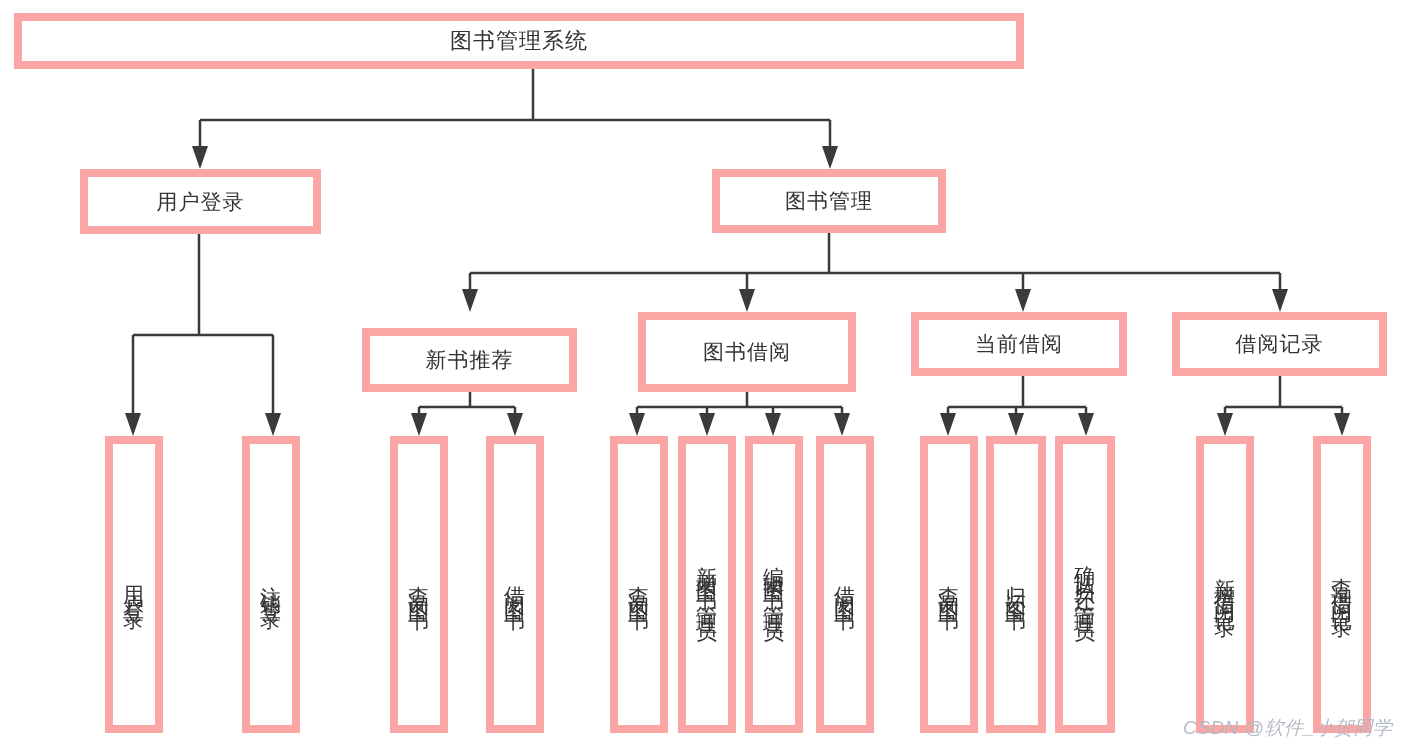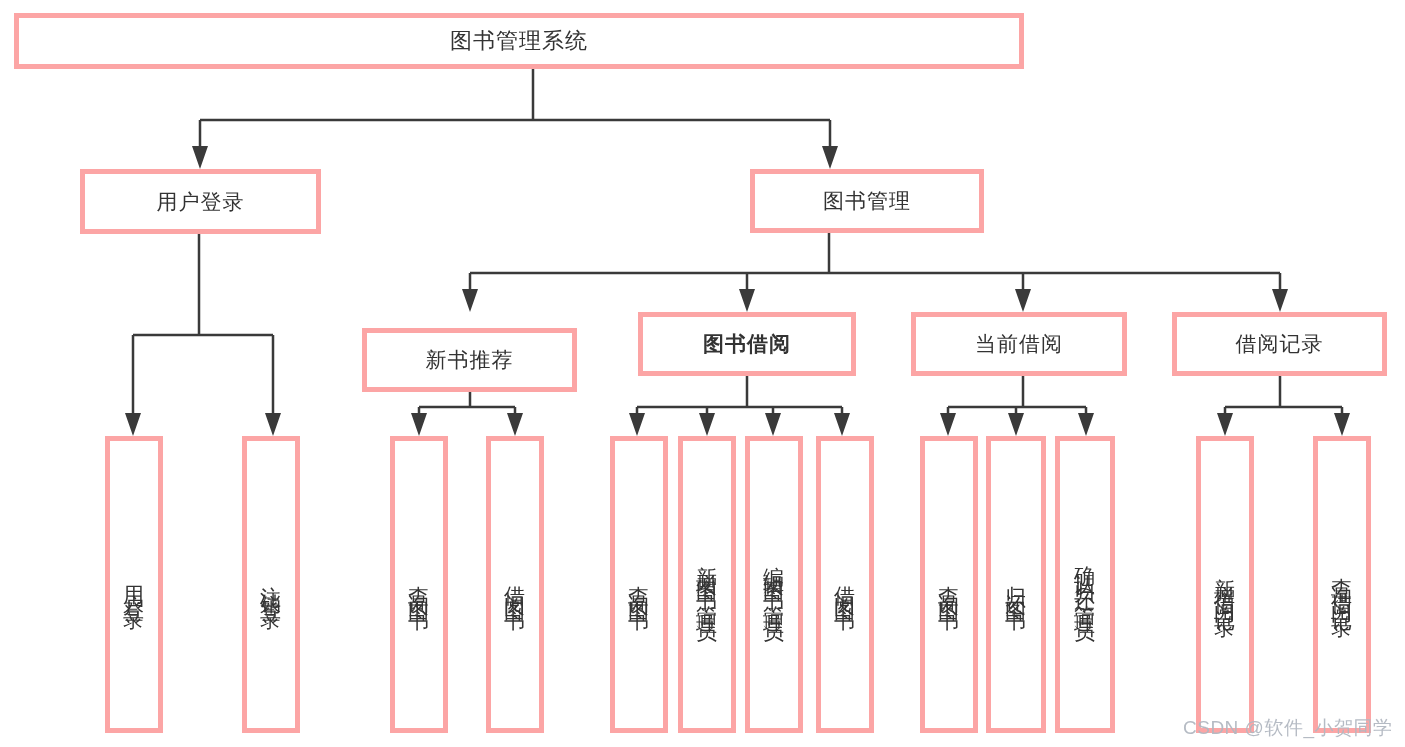--- a/index.html
+++ b/index.html
@@ -20,21 +20,21 @@
     position: absolute;
     left: 0;
     top: 0;
     width: 1405px;
     height: 747px;
     z-index: 1;
   }
   .node {
     position: absolute;
     box-sizing: border-box;
-    border: 5px solid #fca5a5;
+    border: 8px solid #fca5a5;
     background: #ffffff;
     display: flex;
     align-items: center;
     justify-content: center;
     z-index: 2;
   }
   .node.h .label {
     font-size: 21px;
     letter-spacing: 1px;
     white-space: nowrap;
@@ -59,20 +59,21 @@
   #watermark {
     position: absolute;
     left: 1183px;
     top: 715px;
     z-index: 5;
     font-size: 19px;
     letter-spacing: 0.5px;
     color: #b2b8c1;
     opacity: 0.95;
     white-space: nowrap;
+    font-style: italic;
   }
 </style>
 </head>
 <body>
 
 <div id="stage">
 
   <svg id="connectors" viewBox="0 0 1405 747" xmlns="http://www.w3.org/2000/svg">
     <path fill="none" stroke="#3a3a3a" stroke-width="2.5" d="M533 69 V120 M200 120 H830 M200 120 V146 M830 120 V146
              M199 234 V335 M133 335 H273 M133 335 V414 M273 335 V414
@@ -93,28 +94,28 @@
              M1334 413 L1350 413 L1342 436 Z"></path>
   </svg>
 
   <div class="node h root" style="left:14px; top:13px; width:1010px; height:56px;">
     <span class="label">图书管理系统</span>
   </div>
 
   <div class="node h" style="left:80px; top:169px; width:241px; height:65px;">
     <span class="label">用户登录</span>
   </div>
-  <div class="node h" style="left:750px; top:169px; width:234px; height:64px;">
+  <div class="node h" style="left:712px; top:169px; width:234px; height:64px;">
     <span class="label">图书管理</span>
   </div>
 
   <div class="node h" style="left:362px; top:328px; width:215px; height:64px;">
     <span class="label">新书推荐</span>
   </div>
-  <div class="node h" style="left:638px; top:312px; width:218px; height:64px;font-weight:bold;">
+  <div class="node h" style="left:638px; top:312px; width:218px; height:80px;">
     <span class="label">图书借阅</span>
   </div>
   <div class="node h" style="left:911px; top:312px; width:216px; height:64px;">
     <span class="label">当前借阅</span>
   </div>
   <div class="node h" style="left:1172px; top:312px; width:215px; height:64px;">
     <span class="label">借阅记录</span>
   </div>
 
   <div class="node leaf" style="left:105px;">

